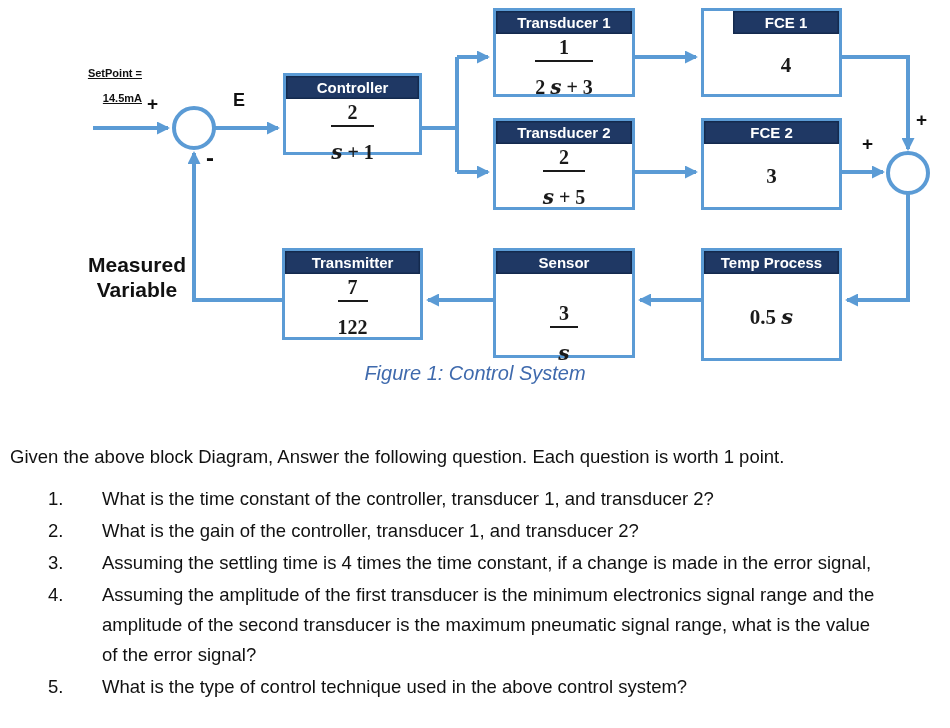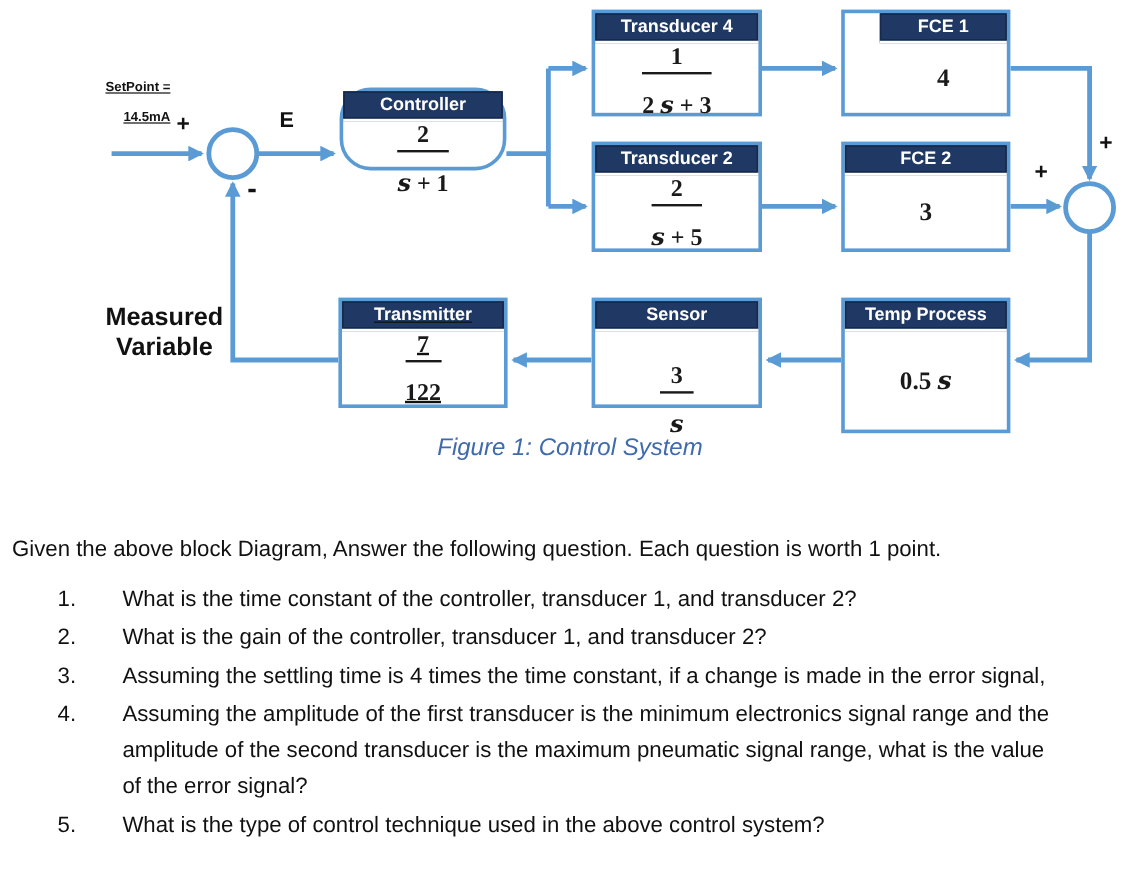--- a/index.html
+++ b/index.html
@@ -78,32 +78,32 @@
         <path d="M842,172 L883,172" marker-end="url(#arrow)"></path>
         <path d="M908,194 L908,300 L847,300" marker-end="url(#arrow)"></path>
         <path d="M701,300 L640,300" marker-end="url(#arrow)"></path>
         <path d="M493,300 L428,300" marker-end="url(#arrow)"></path>
         <path d="M282,300 L194,300 L194,153" marker-end="url(#arrow)"></path>
         <circle cx="194" cy="128" r="20" fill="#fff"></circle>
         <circle cx="908" cy="173" r="20" fill="#fff"></circle>
       </g>
     </svg>
 
-    <div class="blk" style="left:283px; top:73px; width:139px; height:69px;border-radius:26px;">
+    <div class="blk" style="left:283px; top:73px; width:139px; height:82px;">
       <div class="blk-head">Controller</div>
       <div class="blk-body">
         <span class="frac">
           <span class="num">2</span>
           <span class="den"><span class="mvar">s</span> + 1</span>
         </span>
       </div>
     </div>
 
     <div class="blk" style="left:493px; top:8px; width:142px; height:89px;">
-      <div class="blk-head">Transducer 4</div>
+      <div class="blk-head">Transducer 1</div>
       <div class="blk-body">
         <span class="frac">
           <span class="num">1</span>
           <span class="den">2 <span class="mvar">s</span> + 3</span>
         </span>
       </div>
     </div>
 
     <div class="blk" style="left:701px; top:8px; width:141px; height:89px;padding-left:29px;">
       <div class="blk-head">FCE 1</div>
@@ -129,31 +129,31 @@
       </div>
     </div>
 
     <div class="blk" style="left:701px; top:248px; width:141px; height:113px;">
       <div class="blk-head">Temp Process</div>
       <div class="blk-body">
         <span class="blk-value">0.5 <span class="mvar">s</span></span>
       </div>
     </div>
 
-    <div class="blk" style="left:493px; top:248px; width:142px; height:92px;gap:26px;">
+    <div class="blk" style="left:493px; top:248px; width:142px; height:110px;gap:26px;">
       <div class="blk-head">Sensor</div>
       <div class="blk-body">
         <span class="frac">
           <span class="num">3</span>
           <span class="den"><span class="mvar">s</span></span>
         </span>
       </div>
     </div>
 
-    <div class="blk" style="left:282px; top:248px; width:141px; height:92px;text-decoration:underline;">
+    <div class="blk" style="left:282px; top:248px; width:141px; height:92px;">
       <div class="blk-head">Transmitter</div>
       <div class="blk-body">
         <span class="frac">
           <span class="num">7</span>
           <span class="den">122</span>
         </span>
       </div>
     </div>
 
     <div class="dlabel lbl-setpoint">

